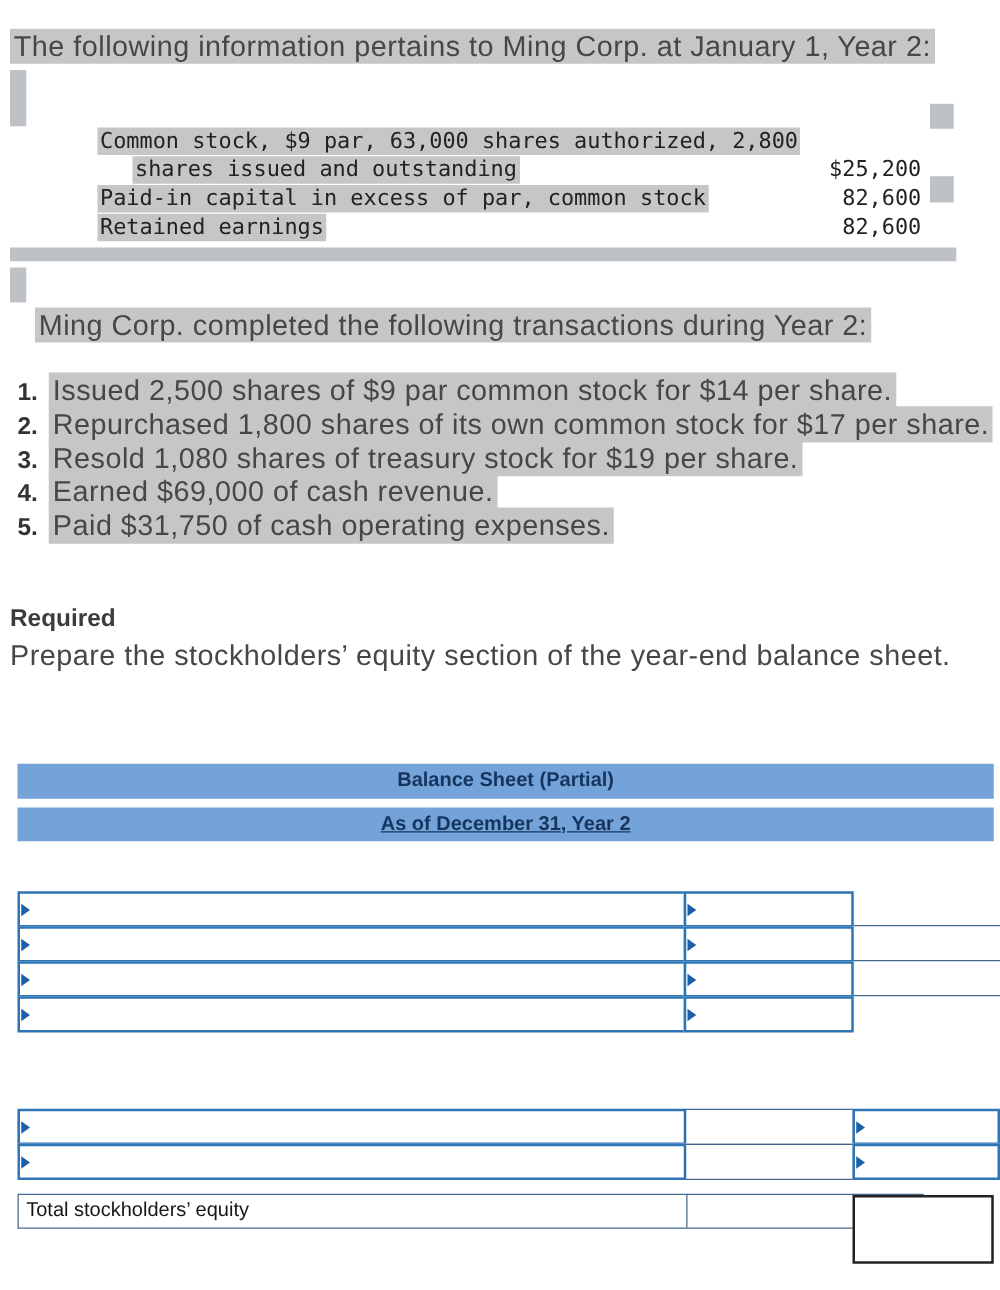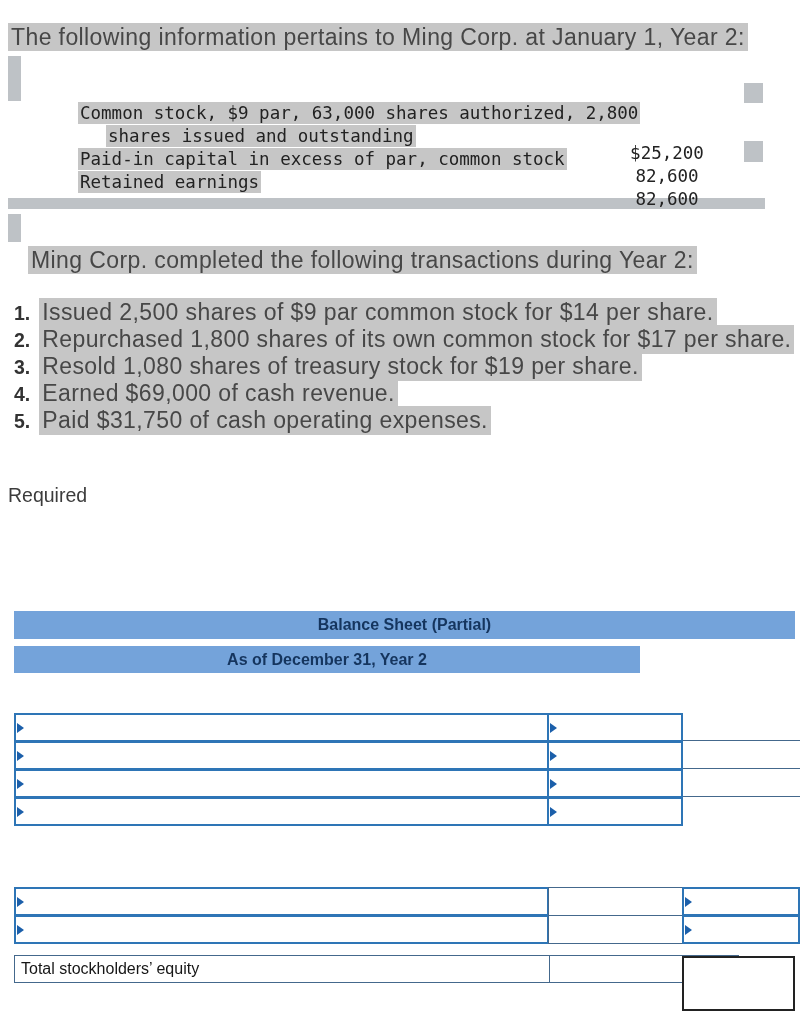--- a/index.html
+++ b/index.html
@@ -30,26 +30,25 @@
   .mono {
     font-family: "DejaVu Sans Mono", "Liberation Mono", monospace;
     font-size: 17.5px;
     color: #222222;
     white-space: nowrap;
     padding-left: 48px;
   }
   .mono .hl { padding: 1px 2px; }
   .amt {
     right: 63px;
-    text-align: center;
-    margin-top: 17px;
+    text-align: right;
   }
   .txn { display: flex; gap: 9px; align-items: baseline; }
   .txn-num { font-weight: 700; color: #333333; font-size: 19.5px; }
-  .req-h { font-size: 19.5px; font-weight: 400; color: #3c3c3c; }
+  .req-h { font-size: 19.5px; font-weight: 700; color: #3c3c3c; }
 
   
   .gray { background: #bec2c6; }
 
   
   .ws-title {
     background: #74a3da;
     color: #15355e;
     font-weight: 700;
     font-size: 16px;
@@ -154,23 +153,24 @@
   <div class="abs txn" style="left:14px; top:379px;">
     <span class="txn-num">4.</span>
     <span class="sans hl">Earned $69,000 of cash revenue.</span>
   </div>
   <div class="abs txn" style="left:14px; top:406px;">
     <span class="txn-num">5.</span>
     <span class="sans hl">Paid $31,750 of cash operating expenses.</span>
   </div>
 
   <div class="abs req-h" style="left:8px; top:484px;">Required</div>
+  <div class="abs sans" style="left:8px; top:511px; color:#474747;">Prepare the stockholders’ equity section of the year-end balance sheet.</div>
 
   <div class="abs ws-title" style="left:14px; top:611px; width:781px; height:28px;">Balance Sheet (Partial)</div>
-  <div class="abs ws-title" style="left:14px; top:646px; width:626px; height:27px;">As of December 31, Year 2</div>
+  <div class="abs ws-title" style="left:14px; top:646px; width:781px; height:27px;text-decoration:underline;">As of December 31, Year 2</div>
 
 
   <div class="abs input-cell" style="left:14px;  top:713px; width:535px; height:29px;">
       <span class="tri"></span>
     </div>
   <div class="abs input-cell" style="left:547px; top:713px; width:136px; height:29px;">
       <span class="tri"></span>
     </div>
 
   <div class="abs input-cell" style="left:14px;  top:741px; width:535px; height:29px;">

